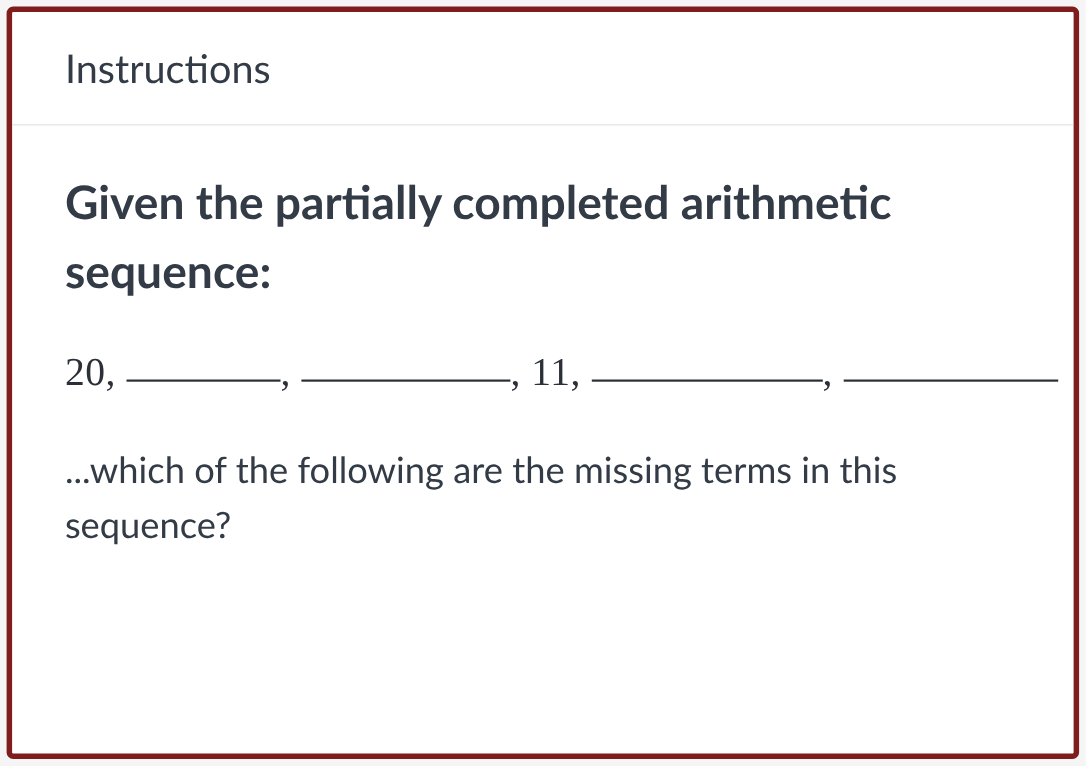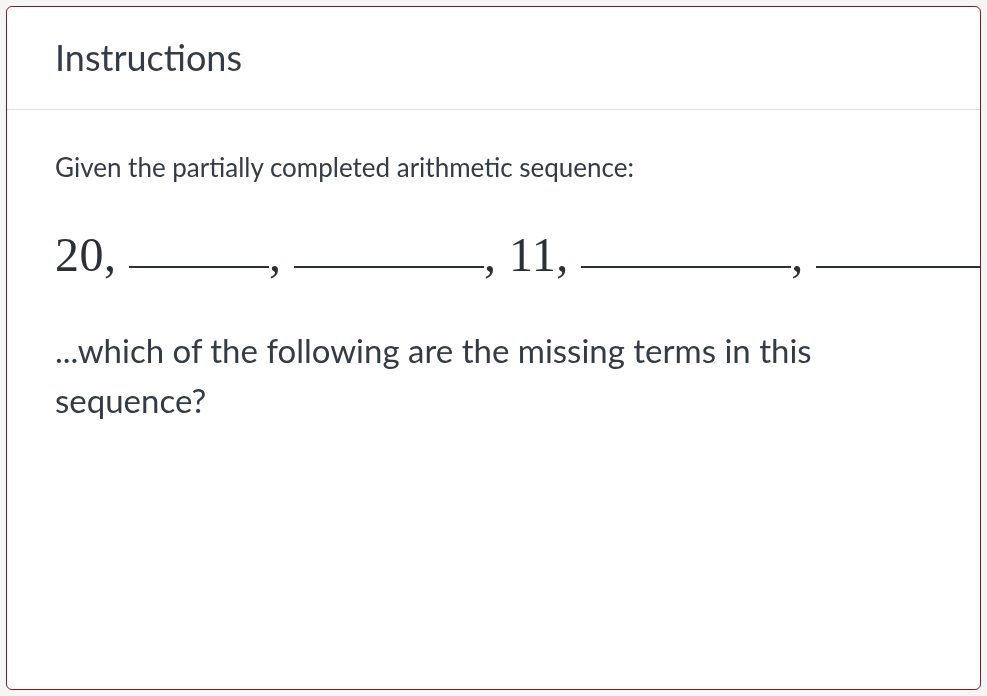--- a/index.html
+++ b/index.html
@@ -9,49 +9,49 @@
     }
     body {
       font-family: -apple-system, BlinkMacSystemFont, "Segoe UI", "Lato", "Helvetica Neue", Arial, sans-serif;
       background: #f5f5f5;
       width: 987px;
       height: 696px;
       padding: 6px;
     }
     .card {
       background: #ffffff;
-      border: 1px solid #7f1d1d;
+      border: 5px solid #7f1d1d;
       border-radius: 6px;
       width: 100%;
       height: 100%;
       overflow: hidden;
     }
     .card-header {
       padding: 28px 48px 30px 48px;
       border-bottom: 1px solid #e0e0e0;
     }
     .card-header h2 {
       font-size: 36px;
       font-weight: 400;
       color: #333b46;
     }
     .card-body {
       padding: 38px 48px 30px 48px;
       color: #333b46;
     }
     .intro-text {
-      font-size: 26px;
-      font-weight: 400;
+      font-size: 42px;
+      font-weight: 700;
       line-height: 1.5;
       margin-bottom: 36px;
       color: #333b46;
     }
     .sequence {
       font-family: "Times New Roman", Times, serif;
-      font-size: 48px;
+      font-size: 36px;
       color: #2a2f38;
       margin-bottom: 44px;
       white-space: nowrap;
       letter-spacing: 0.5px;
     }
     .sequence .blank {
       display: inline-block;
       border-bottom: 2px solid #2a2f38;
       height: 1em;
       vertical-align: baseline;

